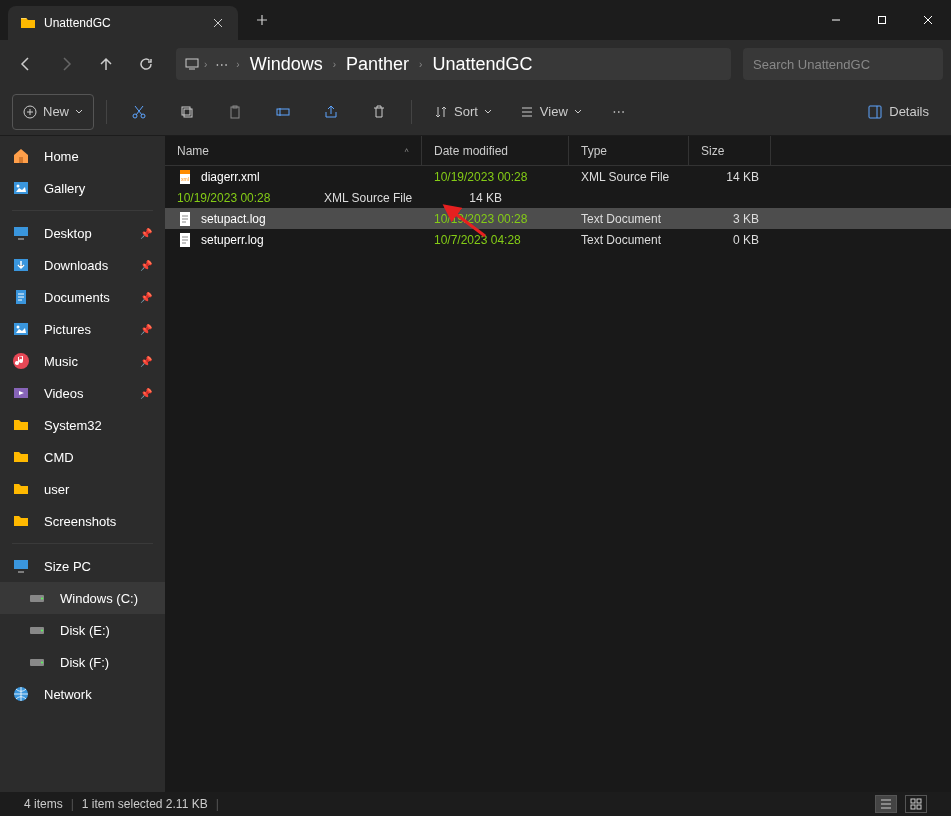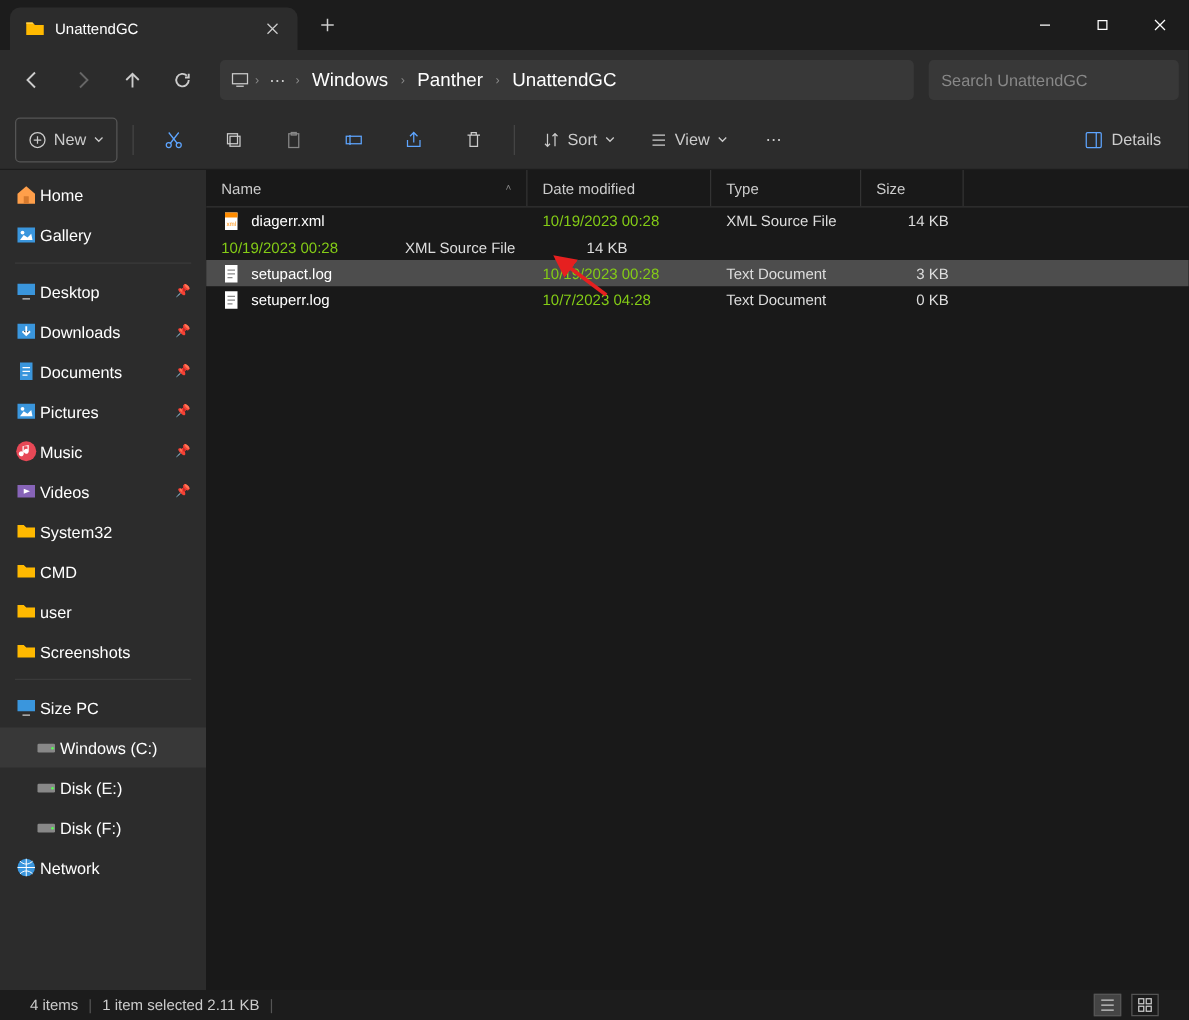--- a/index.html
+++ b/index.html
@@ -13,38 +13,38 @@
 .tab-close { width: 16px; height: 16px; display: flex; align-items: center; justify-content: center; cursor: pointer; }
 .new-tab { width: 32px; height: 32px; display: flex; align-items: center; justify-content: center; margin-left: 8px; cursor: pointer; color: #ccc; }
 .window-controls { margin-left: auto; display: flex; }
 .win-btn { width: 46px; height: 40px; display: flex; align-items: center; justify-content: center; cursor: pointer; }
 
 
 .navbar { height: 48px; display: flex; align-items: center; background: #2c2c2c; padding: 0 8px; gap: 4px; }
 .nav-btn { width: 36px; height: 36px; display: flex; align-items: center; justify-content: center; cursor: pointer; border-radius: 4px; color: #ccc; }
 .nav-btn.disabled { color: #666; }
 .breadcrumb { flex: 1; display: flex; align-items: center; background: #383838; border-radius: 4px; height: 32px; padding: 0 8px; margin: 0 8px; gap: 4px; }
-.crumb { padding: 4px 6px; cursor: pointer; border-radius: 3px; font-size: 15px; }
+.crumb { padding: 4px 6px; cursor: pointer; border-radius: 3px; font-size: 18px; }
 .crumb-sep { color: #888; font-size: 10px; }
 .search { width: 200px; background: #383838; border-radius: 4px; height: 32px; display: flex; align-items: center; padding: 0 10px; color: #888; font-size: 13px; }
 
 
 .toolbar { height: 48px; display: flex; align-items: center; background: #2c2c2c; padding: 0 12px; gap: 8px; border-bottom: 1px solid #1c1c1c; }
 .tool-btn { height: 36px; padding: 0 10px; display: flex; align-items: center; justify-content: center; cursor: pointer; border-radius: 4px; color: #ccc; gap: 6px; font-size: 13px; }
 .tool-btn.icon-only { width: 40px; padding: 0; }
 .tool-sep { width: 1px; height: 24px; background: #444; margin: 0 4px; }
 .tool-spacer { flex: 1; }
 .new-btn { border: 1px solid #555; border-radius: 4px; }
 
 
 .main { display: flex; height: calc(100% - 40px - 48px - 48px - 24px); background: #191919; }
 
 
 .sidebar { width: 165px; background: #2c2c2c; overflow-y: auto; padding: 4px 0; }
-.side-item { display: flex; align-items: center; height: 32px; padding: 0 12px; gap: 2px; cursor: pointer; font-size: 13px; position: relative; }
+.side-item { display: flex; align-items: center; height: 32px; padding: 0 12px; gap: 14px; cursor: pointer; font-size: 13px; position: relative; }
 .side-item.selected { background: #383838; }
 .side-icon { width: 18px; height: 18px; display: flex; align-items: center; justify-content: center; flex-shrink: 0; }
 .side-label { flex: 1; white-space: nowrap; overflow: hidden; }
 .pin { color: #888; font-size: 10px; }
 .side-sep { height: 1px; background: #3a3a3a; margin: 6px 12px; }
 .side-indent { padding-left: 28px; }
 
 
 .filelist { flex: 1; background: #191919; display: flex; flex-direction: column; position: relative; }
 .columns { display: flex; height: 30px; align-items: center; border-bottom: 1px solid #333; font-size: 12px; color: #ccc; }

